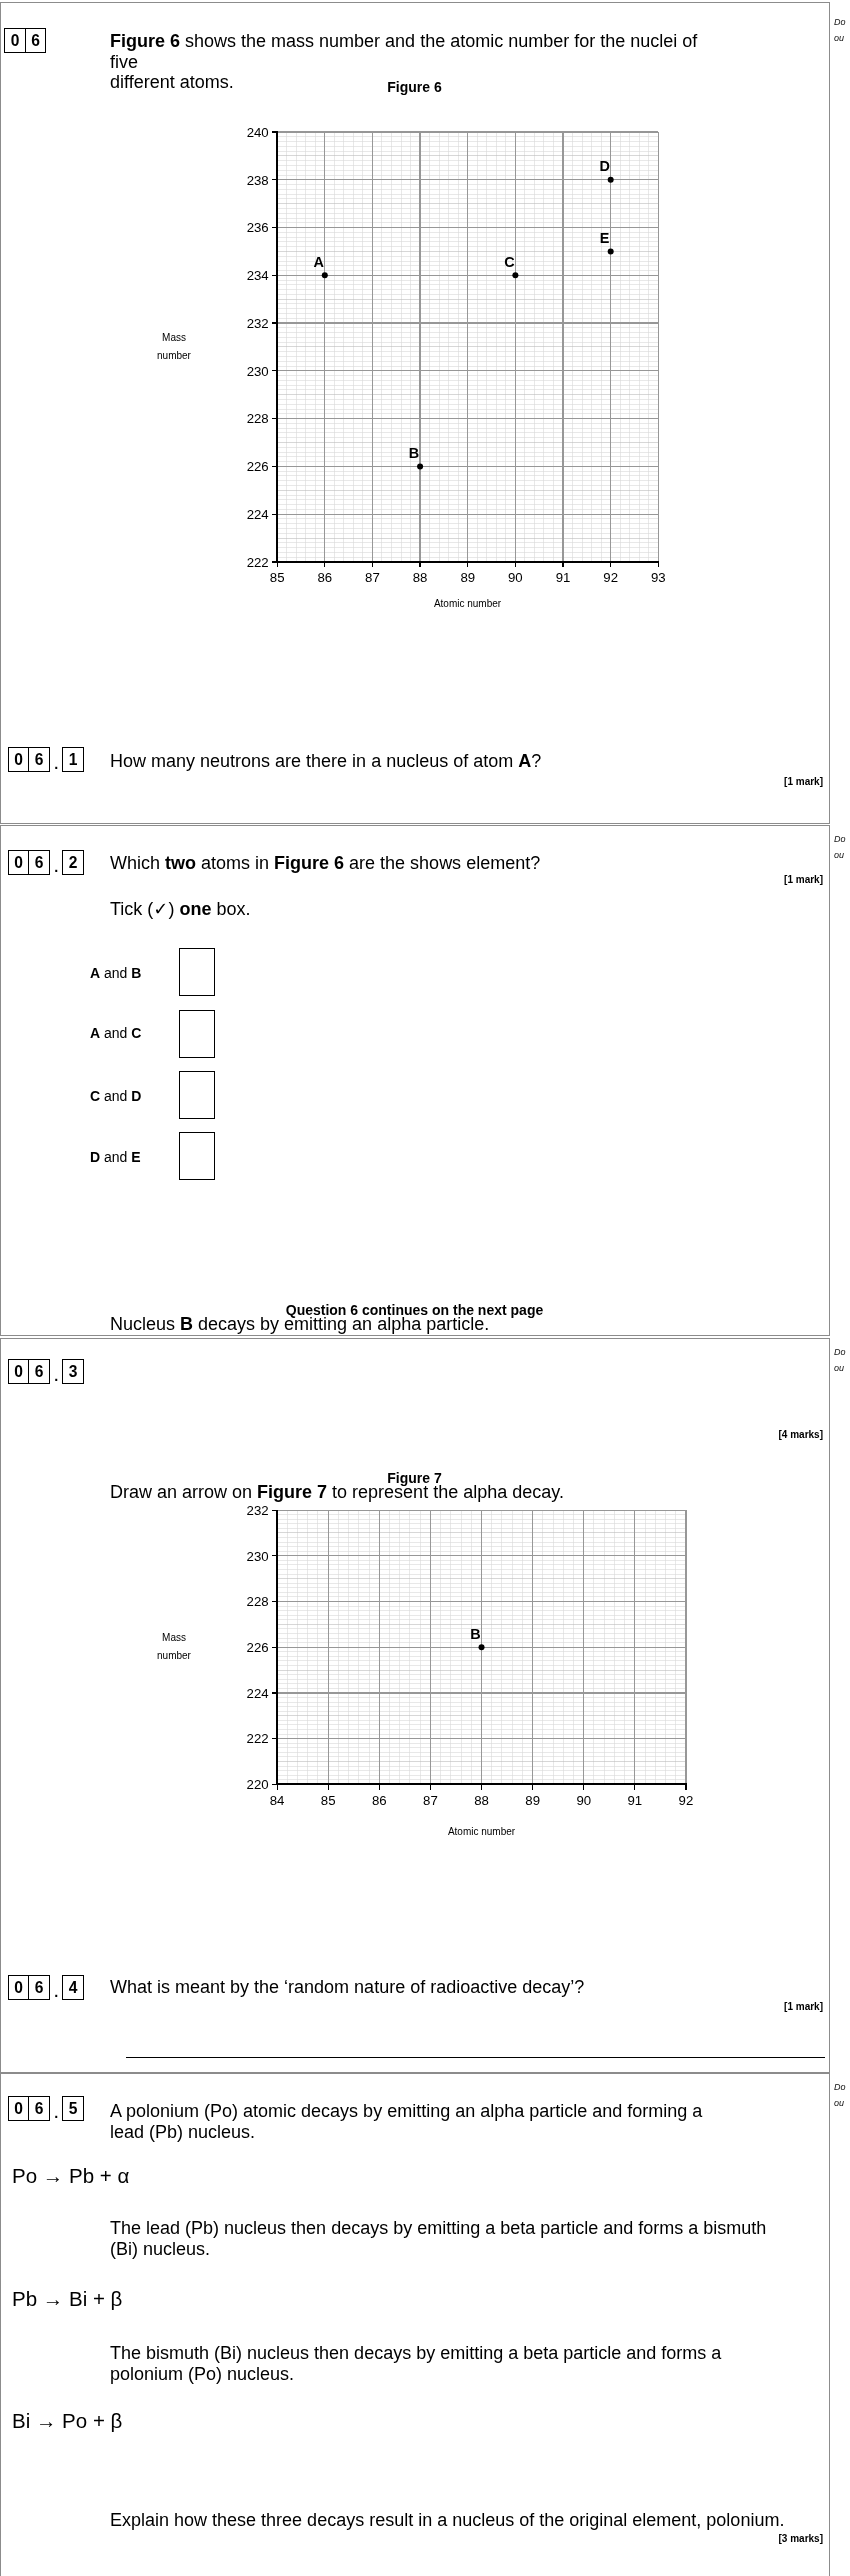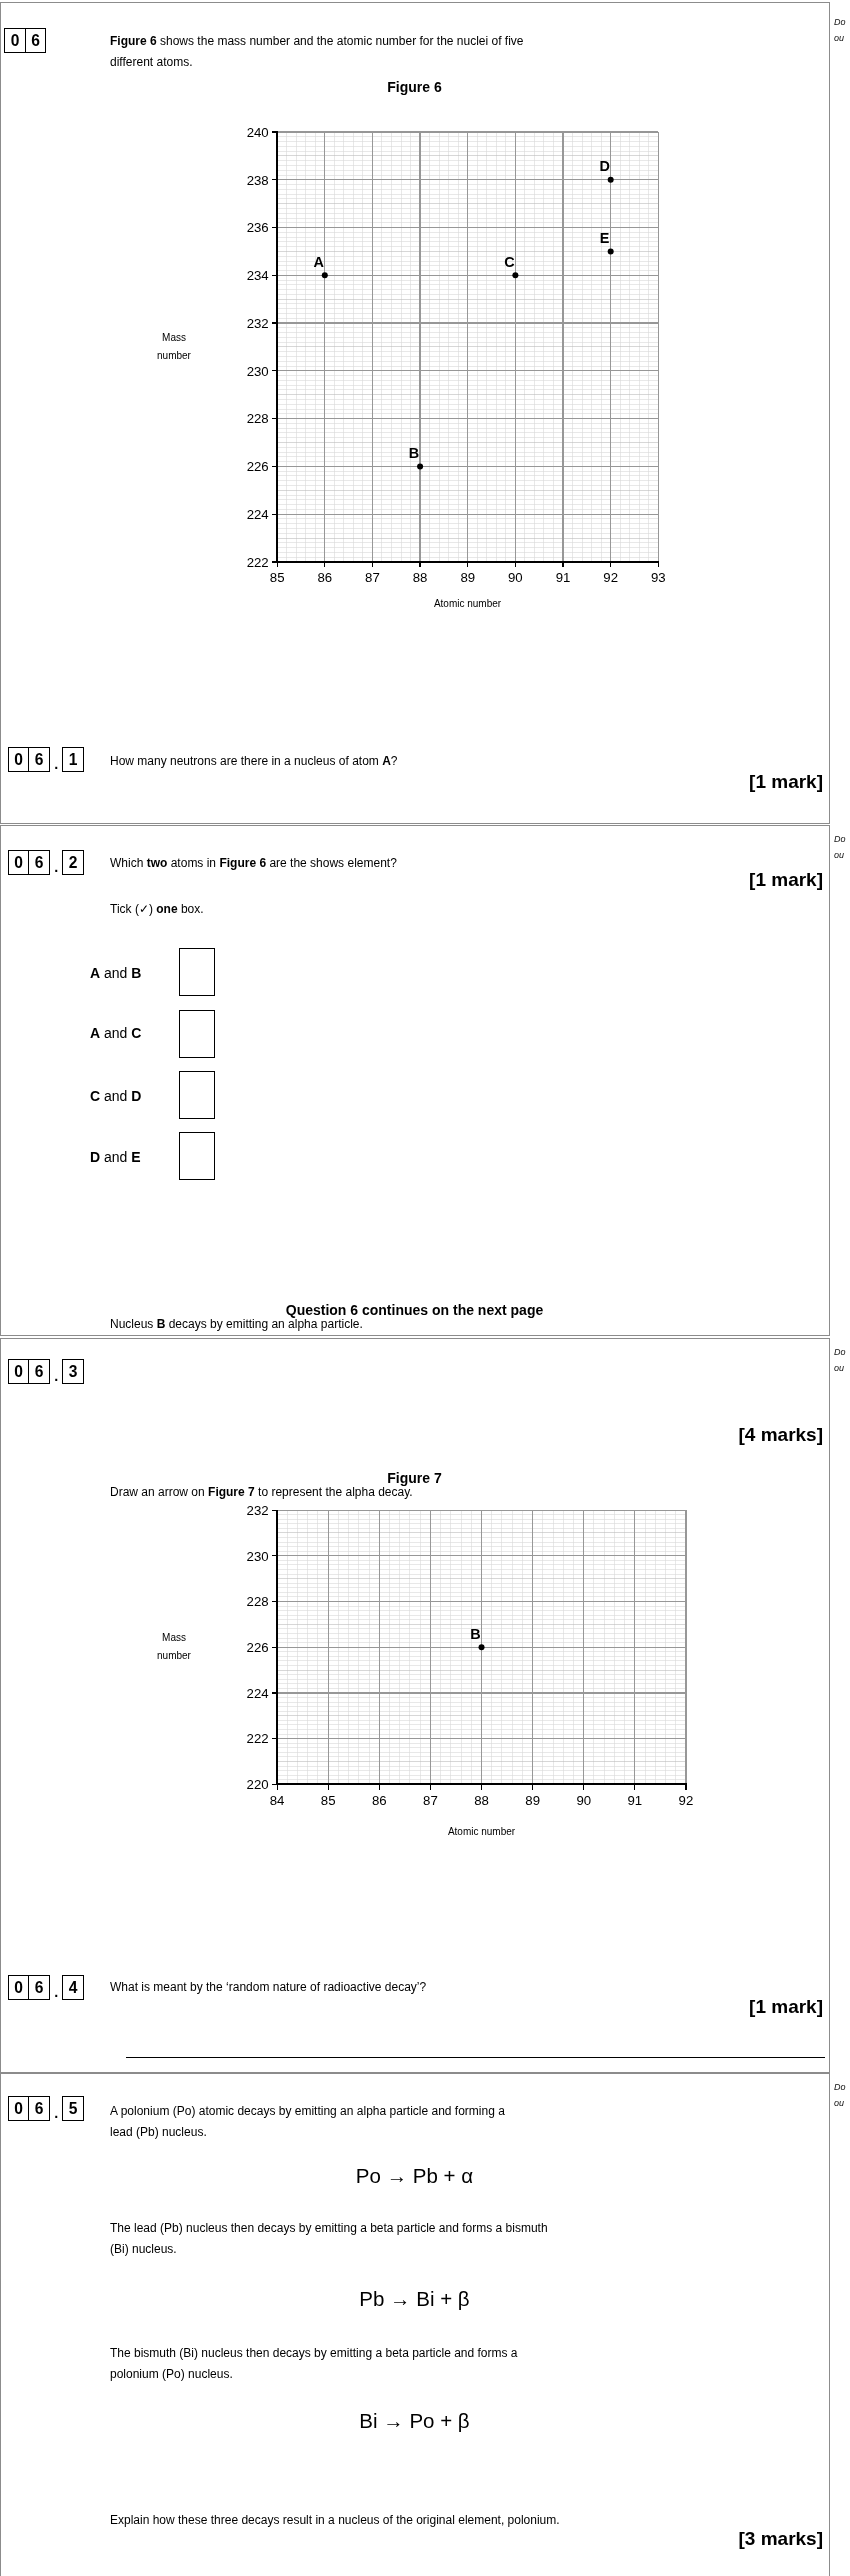--- a/index.html
+++ b/index.html
@@ -20,35 +20,35 @@
     line-height:16.2px;color:#111;white-space:nowrap;
   }
   .mnote span{display:block}
   .qnum{position:absolute;display:flex;align-items:flex-end}
   .cell{
     display:inline-block;width:21.7px;height:25px;border:1.2px solid #000;box-sizing:border-box;
     font-weight:bold;font-size:15.6px;line-height:23px;text-align:center;background:#fff;
   }
   .cell + .cell{margin-left:-1.2px}
   .dot{font-weight:bold;font-size:14.4px;line-height:14.4px;margin:0 4.2px 0.6px 4.2px}
-  .qtext{position:absolute;left:110px;font-size:12px;line-height:20.5px;white-space:pre-line}
+  .qtext{position:absolute;left:110px;font-size:18px;line-height:20.5px;white-space:pre-line}
   .b{font-weight:bold}
   .marks{
     position:absolute;left:528px;width:295px;text-align:right;
-    font-weight:bold;font-size:19px;line-height:17px;
+    font-weight:bold;font-size:10px;line-height:17px;
   }
   .ftitle{
     position:absolute;left:0;width:829px;text-align:center;
     font-weight:bold;font-size:14px;line-height:17px;
   }
   .continues{
     position:absolute;left:0;width:829px;text-align:center;
     font-weight:bold;font-size:14px;line-height:17px;
   }
-  .eq{position:absolute;left:0;width:829px;text-align:center;font-size:20.5px;line-height:24px}
+  .eq{position:absolute;left:12px;width:829px;font-size:20.5px;line-height:24px}
   .axlab{position:absolute;font-size:10px;line-height:18px;text-align:center;white-space:pre-line}
   .checkbox{position:absolute;width:36px;height:48px;border:1.2px solid #000;box-sizing:border-box;background:#fff}
   .optlabel{position:absolute;left:90px;font-size:14px;line-height:17px;white-space:nowrap}
   .ansline{position:absolute;border-top:1.2px solid #000;height:0}
   svg{position:absolute}
 </style>
 </head>
 <body>
 
 <div class="page" id="page1"></div>

